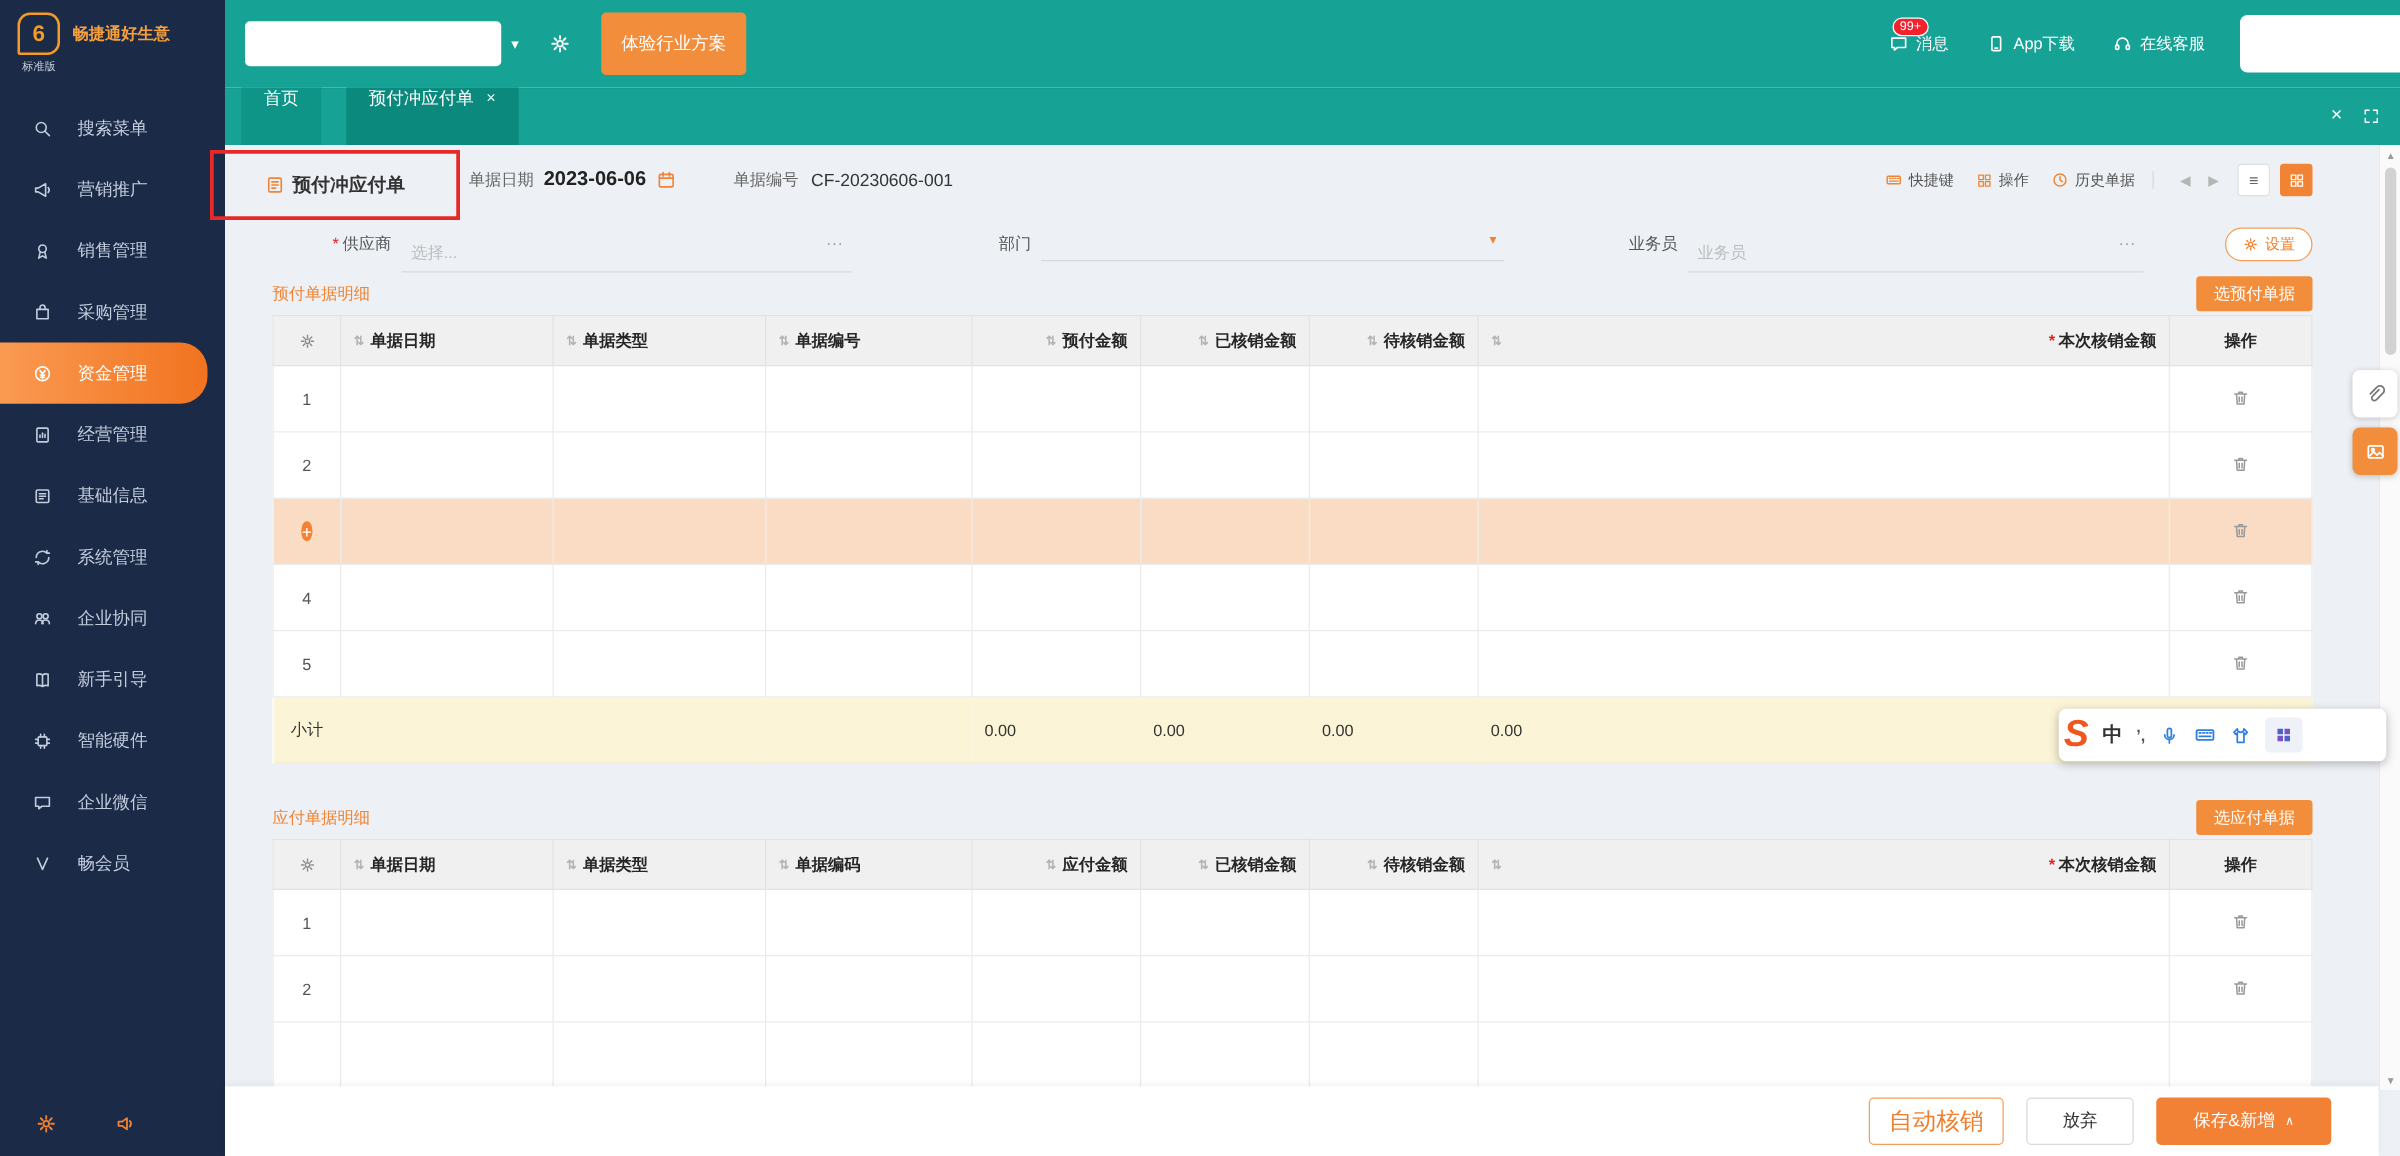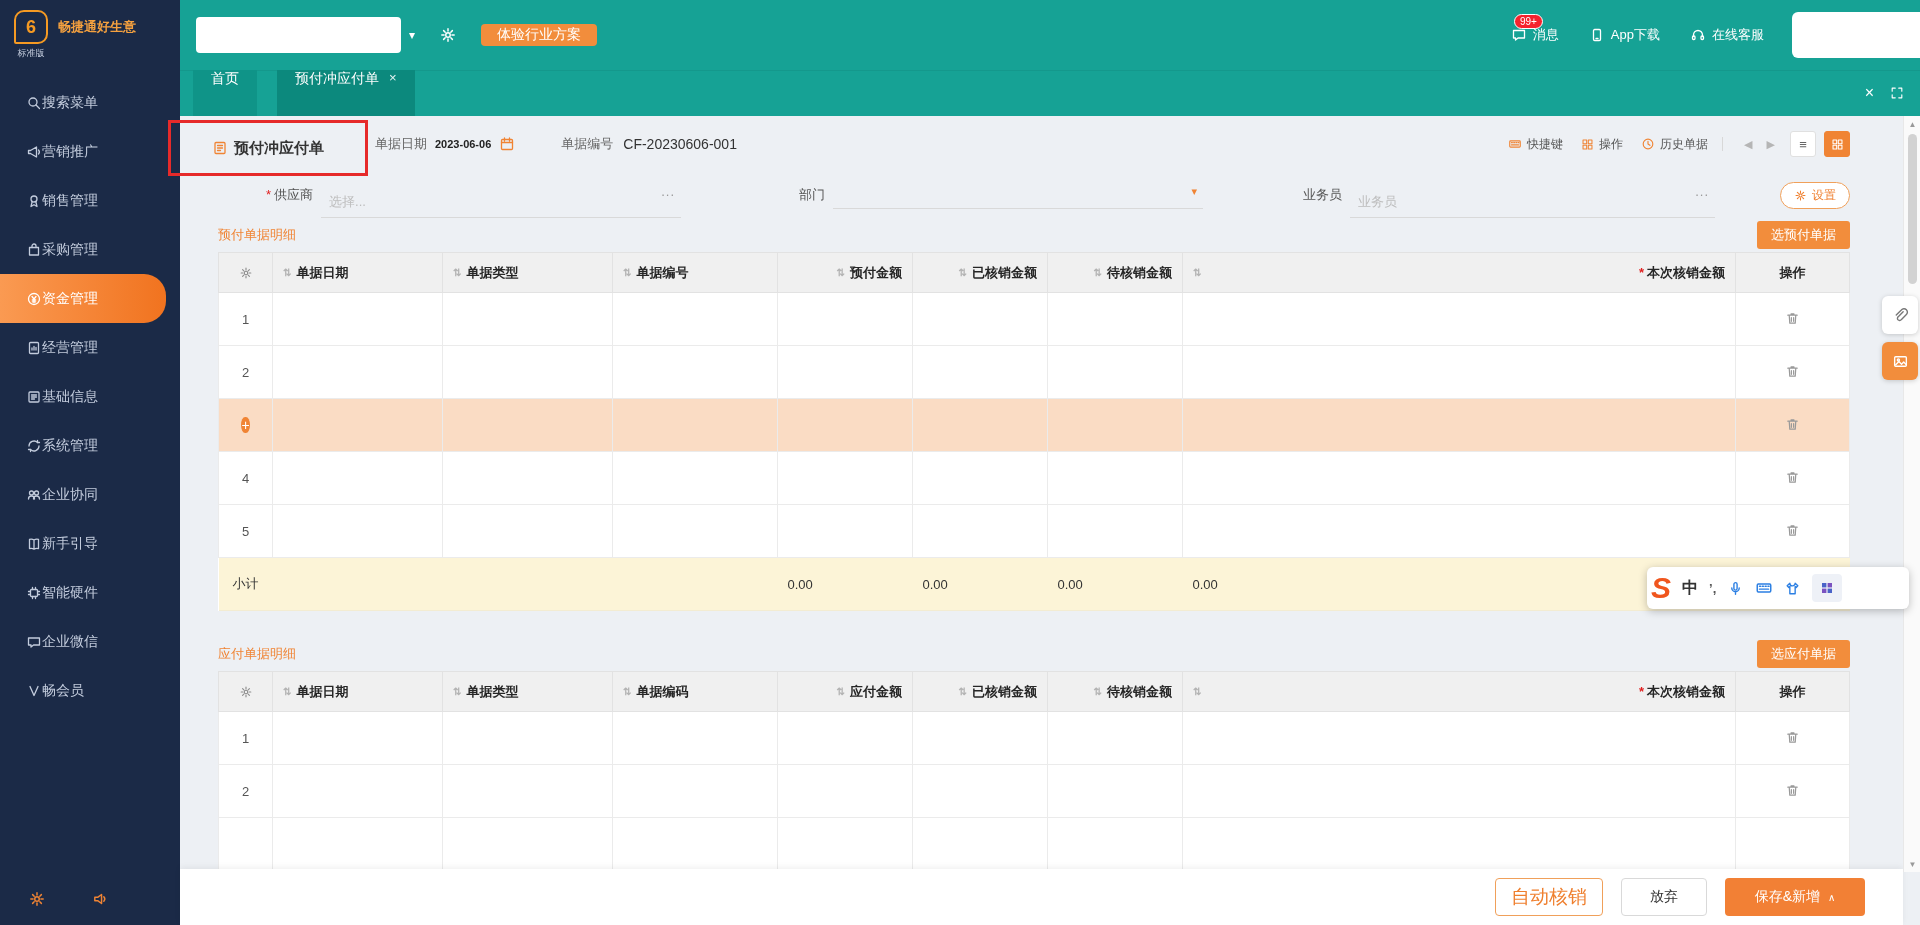--- a/index.html
+++ b/index.html
@@ -7,52 +7,52 @@
   .app { display:flex; width:1920px; height:925px; }
 
   
   .sidebar { width:180px; background:#1b2a47; color:#c3ccdd; display:flex; flex-direction:column; flex-shrink:0; }
   .brand { height:70px; display:flex; align-items:flex-start; gap:10px; padding:10px 12px 0 14px; }
   .brand-logocol { display:flex; flex-direction:column; align-items:center; }
   .brand-logo { width:34px; height:34px; border:2px solid #f59a23; border-radius:10px 10px 10px 2px; color:#f59a23; font-weight:bold; font-size:18px; display:flex; align-items:center; justify-content:center; }
   .brand-badge { font-size:9px; color:#c3ccdd; margin-top:3px; }
   .brand-name { color:#f5a13f; font-size:13px; font-weight:bold; margin-top:8px; white-space:nowrap; }
   .menu { margin-top:8px; }
-  .menu-item { height:49px; display:flex; align-items:center; gap:0; padding-left:26px; font-size:14px; cursor:pointer; }
+  .menu-item { height:49px; display:flex; align-items:center; gap:20px; padding-left:26px; font-size:14px; cursor:pointer; }
   .menu-item .mi-icon { width:16px; height:16px; display:flex; }
   .menu-item.active { background:linear-gradient(90deg,#fa9a52,#f1731f); color:#fff; border-radius:0 22px 22px 0; margin-right:14px; padding-left:26px; }
   .sidebar-footer { margin-top:auto; height:52px; display:flex; align-items:center; padding:0 28px; gap:46px; color:#f08434; }
   svg.ic { fill:none; stroke:currentColor; stroke-width:1.3; stroke-linecap:round; stroke-linejoin:round; display:block; }
 
   
   .main { flex:1; display:flex; flex-direction:column; position:relative; }
 
   .topbar { height:70px; background:#16a295; display:flex; align-items:center; padding-left:16px; flex-shrink:0; }
   .redact-box { background:#fff; border-radius:4px; }
   .ws-box { width:205px; height:36px; }
   .tb-caret { color:#fff; font-size:12px; margin-left:8px; }
   .tb-gear { color:#fff; margin-left:24px; cursor:pointer; }
-  .btn-exp { margin-left:24px; height:22px; padding:0 16px; background:#f28d3c; color:#fff; border:none; border-radius:4px; font-size:14px; cursor:pointer; font-family:inherit; }
+  .btn-exp { margin-left:24px; height:50px; padding:0 16px; background:#f28d3c; color:#fff; border:none; border-radius:4px; font-size:14px; cursor:pointer; font-family:inherit; }
   .tb-spacer { flex:1; }
   .tb-item { position:relative; display:flex; align-items:center; gap:6px; color:#fff; font-size:13px; margin-left:30px; cursor:pointer; }
   .tb-badge { position:absolute; top:-12px; right:16px; background:#f5222d; color:#fff; font-size:10px; padding:1px 5px; border-radius:9px; border:1px solid #fff; }
   .user-box { width:128px; height:46px; margin-left:28px; border-radius:6px 0 0 6px; }
 
   .tabbar { height:46px; background:#16a295; display:flex; align-items:stretch; padding-left:13px; flex-shrink:0; box-shadow:inset 0 1px 0 rgba(0,0,0,0.06); }
   .tab { display:flex; align-items:flex-start; padding:0 18px; color:#fff; font-size:14px; cursor:pointer; margin-right:20px; }
   .tab.home { background:#0f9488; }
   .tab.current { background:#0c897d; }
   .tab-x { margin-left:10px; font-size:13px; opacity:0.9; cursor:pointer; }
   .tab-spacer { flex:1; }
   .tab-tool { display:flex; align-items:center; color:#fff; margin-right:16px; font-size:16px; cursor:pointer; }
 
   .content { flex:1; position:relative; padding:0 70px 0 38px; overflow:hidden; }
 
   .docbar { height:56px; display:flex; align-items:center; padding-left:157px; font-size:13px; color:#666; }
-  .doc-date-val { font-size:11px; font-weight:bold; color:#222; margin:0 8px; }
+  .doc-date-val { font-size:16px; font-weight:bold; color:#222; margin:0 8px; }
   .doc-no { margin-left:46px; display:flex; align-items:center; gap:10px; }
   .doc-no-val { color:#333; font-size:14px; }
   .doc-spacer { flex:1; }
   .doc-tool { display:flex; align-items:center; gap:5px; color:#555; font-size:12px; margin-left:18px; cursor:pointer; }
   .doc-tool .ti { color:#f08434; }
   .doc-div { width:1px; height:14px; background:#d8d8d8; margin:0 14px; }
   .nav-arrow { color:#b5b5b5; font-size:11px; margin:0 7px; cursor:pointer; }
   .vt { width:26px; height:26px; border:1px solid #e0e0e0; background:#fff; border-radius:3px; display:flex; align-items:center; justify-content:center; color:#666; margin-left:8px; cursor:pointer; }
   .vt.sel { background:#f08434; border-color:#f08434; color:#fff; }
 

